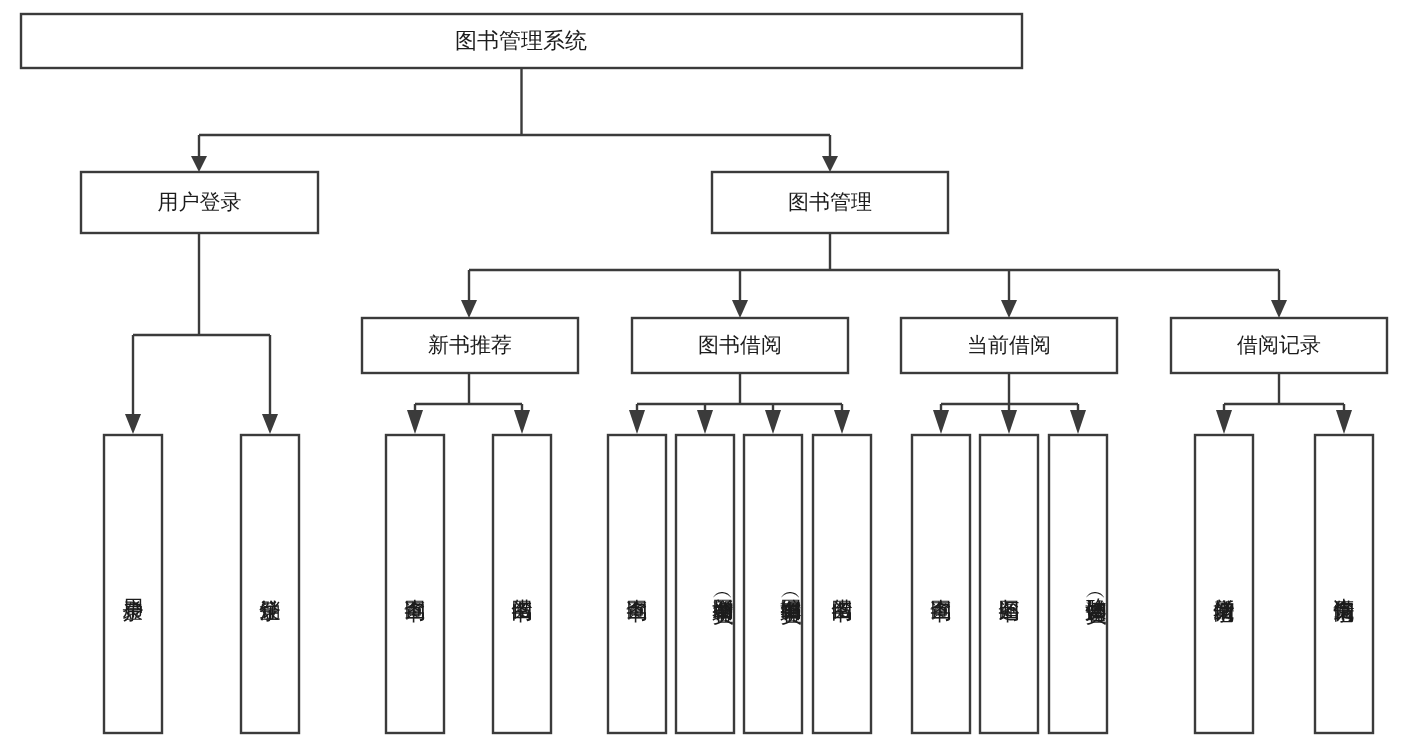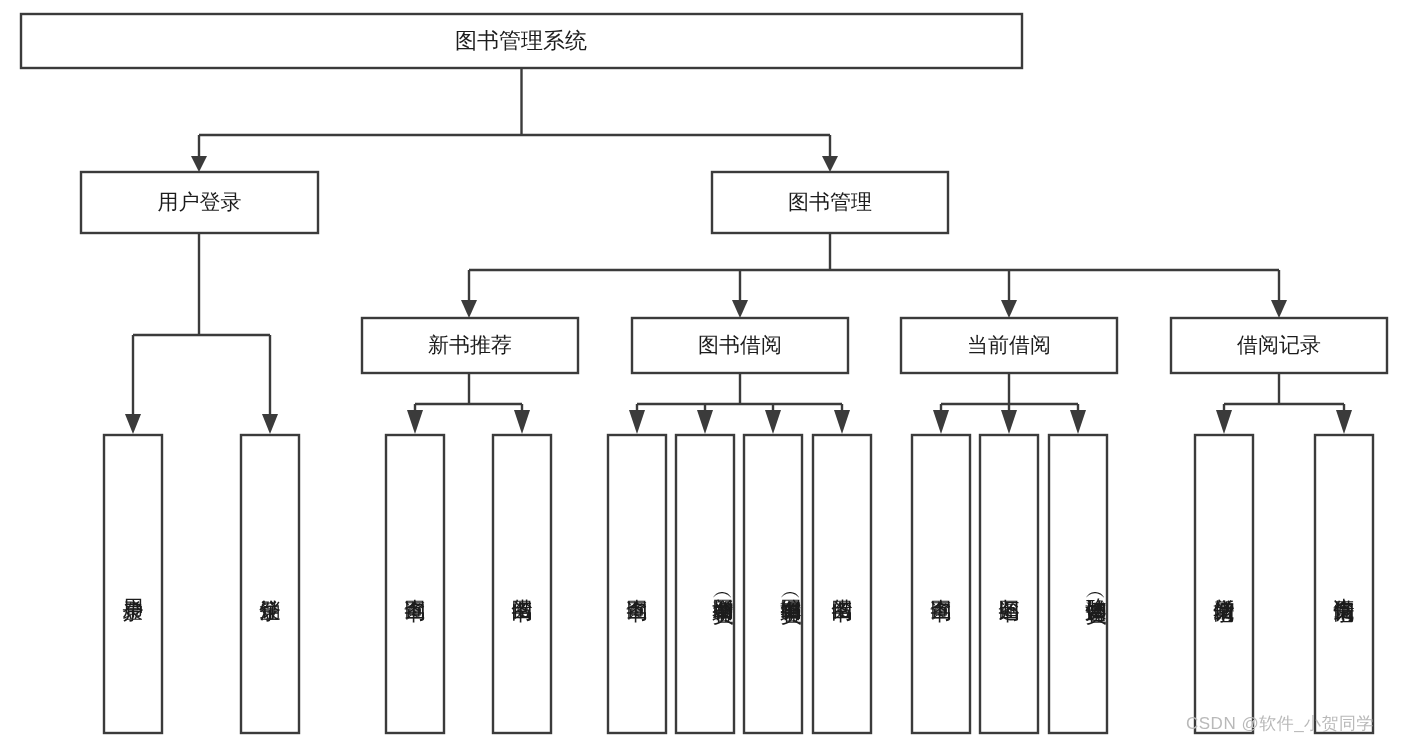--- a/index.html
+++ b/index.html
@@ -224,15 +224,14 @@
   <div class="leaf-label" style="left:744px; top:441px; width:58px; height:288px;">编辑图书（管理员）</div>
   <div class="leaf-label centered" style="left:813px; top:441px; width:58px; height:286px;">借阅图书</div>
 
   <div class="leaf-label centered" style="left:912px; top:441px; width:58px; height:286px;">查询图书</div>
   <div class="leaf-label centered" style="left:980px; top:441px; width:58px; height:286px;">归还图书</div>
   <div class="leaf-label" style="left:1049px; top:441px; width:58px; height:288px;">确认归还（管理员）</div>
 
   <div class="leaf-label centered" style="left:1195px; top:441px; width:58px; height:286px;">新增借阅记录</div>
   <div class="leaf-label centered" style="left:1315px; top:441px; width:58px; height:286px;">查询借阅记录</div>
 
-  <div class="watermark">CSDN @软件_小贺同学</div>
 
 </div>
 
 </body></html>

